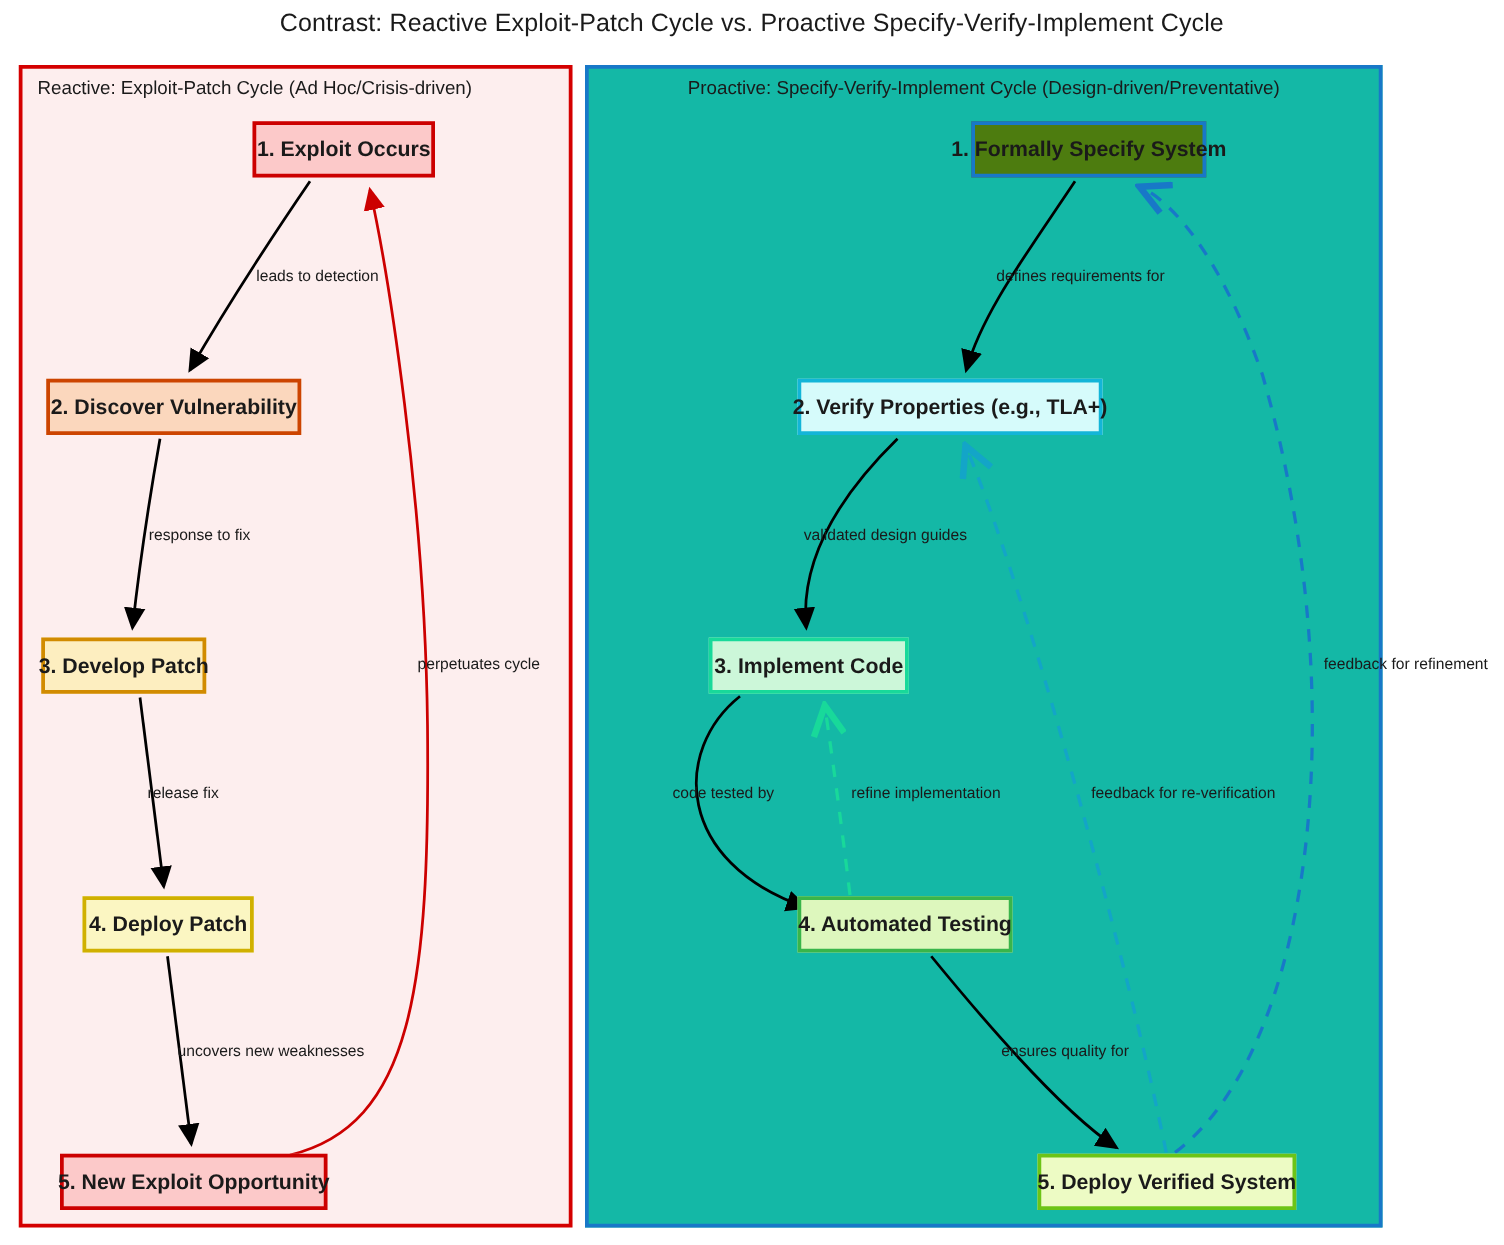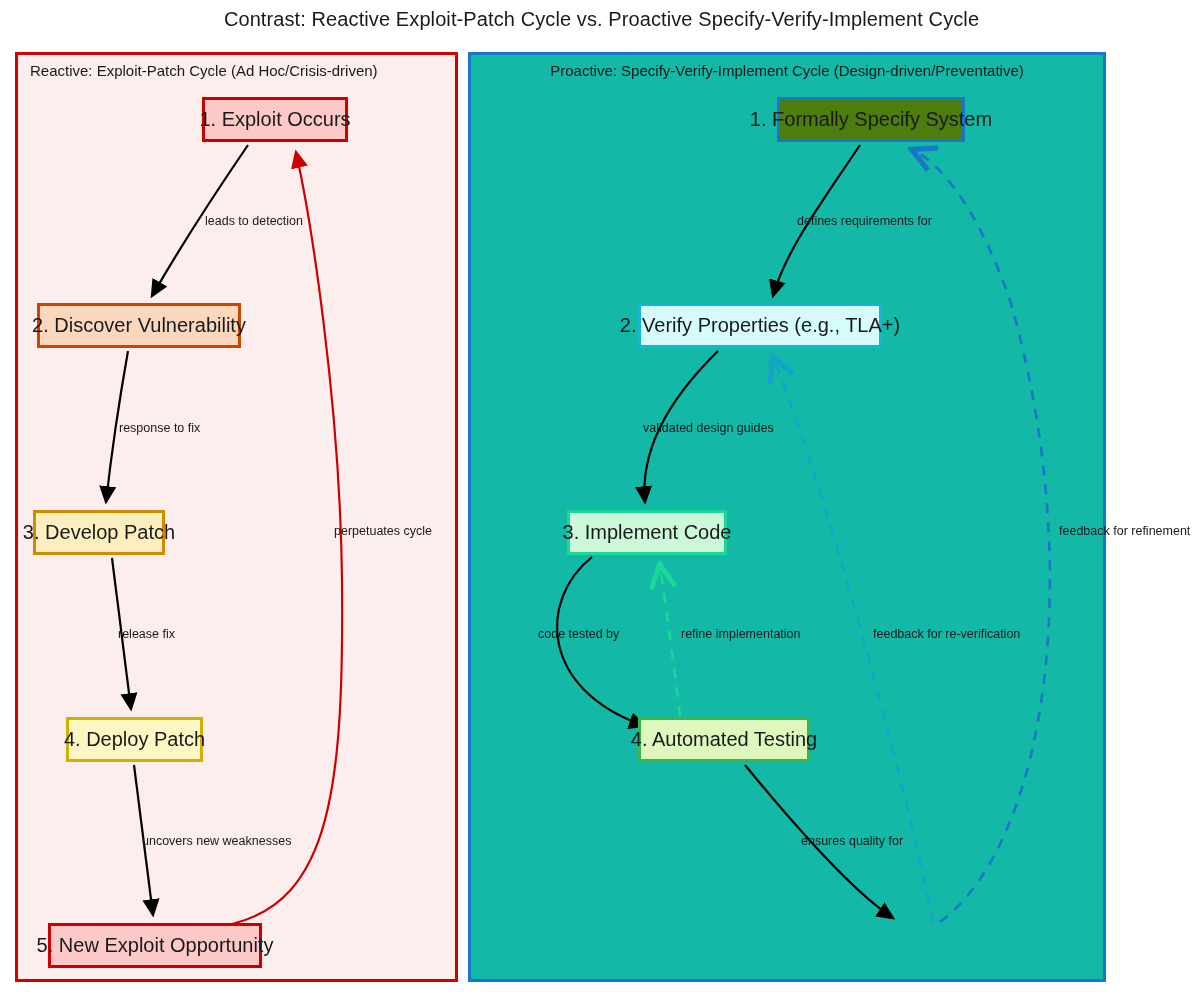--- a/index.html
+++ b/index.html
@@ -57,24 +57,25 @@
   }
   #panel-reactive .panel-title { left: 12px; }
   #panel-proactive .panel-title { left: 50%; transform: translateX(-50%); }
 
   .node {
     position: absolute;
     box-sizing: border-box;
     display: flex;
     align-items: center;
     justify-content: center;
-    font-size: 20px;
+    font-size: 17px;
     color: #1a1a1a;
     white-space: nowrap;
     z-index: 5;
+    font-weight: bold;
   }
   
   #n-l1 { left: 202px; top: 97px; width: 146px; height: 45px; background:#fcc9c9; border:3px solid #cc0000; }
   #n-l2 { left: 37px;  top: 303px; width: 204px; height: 45px; background:#fbd7bd; border:3px solid #cc4400; }
   #n-l3 { left: 33px;  top: 510px; width: 132px; height: 45px; background:#fdeec0; border:3px solid #d18b00; }
   #n-l4 { left: 66px;  top: 717px; width: 137px; height: 45px; background:#fbf6c2; border:3px solid #d0b000; }
   #n-l5 { left: 48px;  top: 923px; width: 214px; height: 45px; background:#fcc9c9; border:3px solid #cc0000; }
   
   #n-r1 { left: 777px; top: 97px;  width: 188px; height: 45px; background:#4d7c0f; border:3px solid #1878c8; }
   #n-r2 { left: 638px; top: 303px; width: 244px; height: 45px; background:#d6fbfb; border:3px solid #13b5d8; }
@@ -153,20 +154,21 @@
   <div class="node" id="n-l1">1. Exploit Occurs</div>
   <div class="node" id="n-l2">2. Discover Vulnerability</div>
   <div class="node" id="n-l3">3. Develop Patch</div>
   <div class="node" id="n-l4">4. Deploy Patch</div>
   <div class="node" id="n-l5">5. New Exploit Opportunity</div>
 
   <div class="node" id="n-r1">1. Formally Specify System</div>
   <div class="node" id="n-r2">2. Verify Properties (e.g., TLA+)</div>
   <div class="node" id="n-r3">3. Implement Code</div>
   <div class="node" id="n-r4">4. Automated Testing</div>
+  <div class="node" id="n-r5">5. Deploy Verified System</div>
 
   <div class="edge-label" style="left:205px; top:214px;">leads to detection</div>
   <div class="edge-label" style="left:119px; top:421px;">response to fix</div>
   <div class="edge-label" style="left:118px; top:627px;">release fix</div>
   <div class="edge-label" style="left:142px; top:834px;">uncovers new weaknesses</div>
   <div class="edge-label" style="left:334px; top:524px;">perpetuates cycle</div>
 
   <div class="edge-label" style="left:797px; top:214px;">defines requirements for</div>
   <div class="edge-label" style="left:643px; top:421px;">validated design guides</div>
   <div class="edge-label" style="left:538px; top:627px;">code tested by</div>

